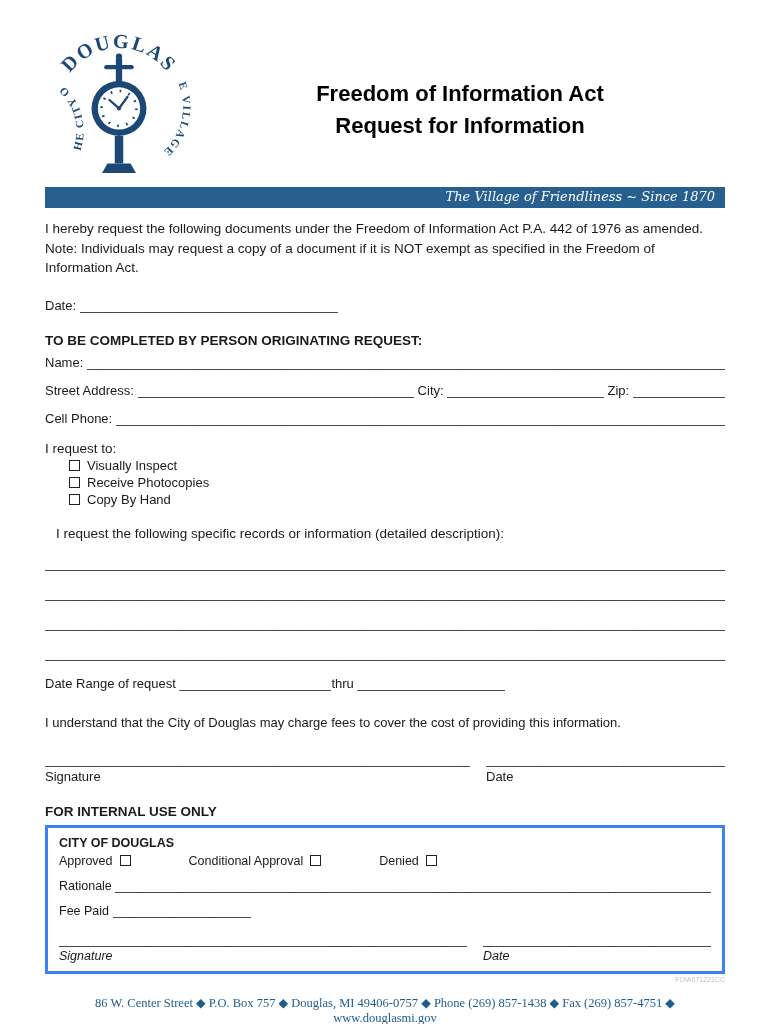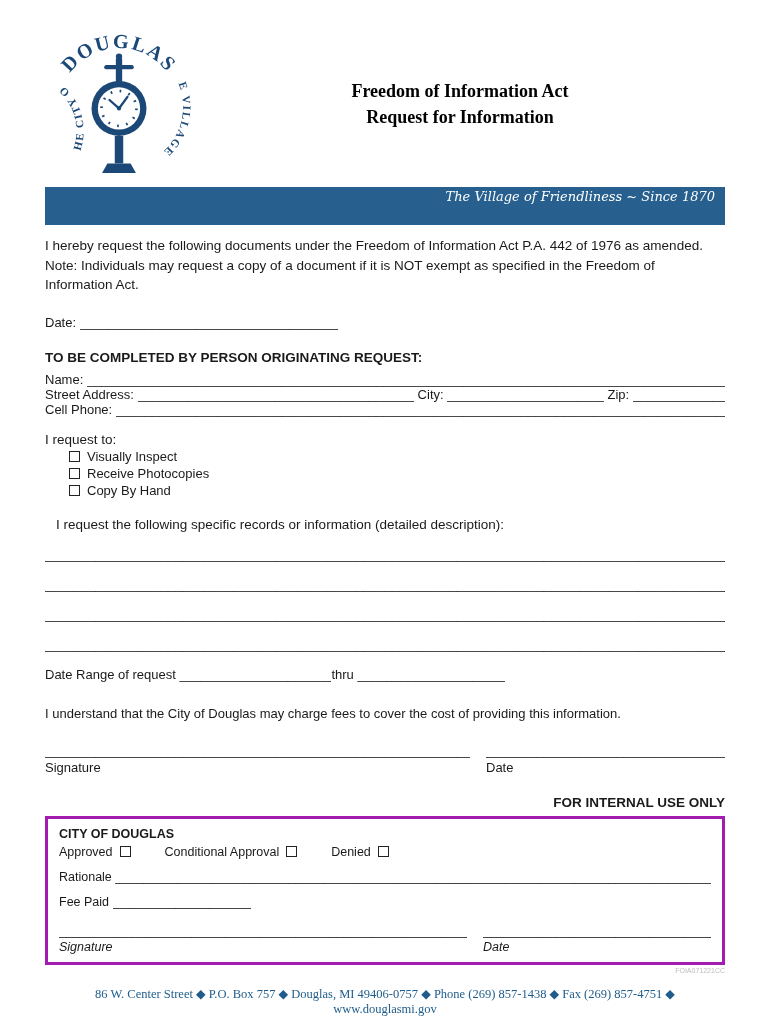--- a/index.html
+++ b/index.html
@@ -9,32 +9,32 @@
     font-family:"Liberation Sans", sans-serif;
     color:#1a1a1a; font-size:13px;
     position:relative; overflow:hidden;
   }
   .page { width:770px; height:1024px; padding:26px 45px 10px 45px; }
 
   
   .header { display:flex; align-items:flex-start; }
   .logo-wrap { width:150px; flex:0 0 150px; }
   .title-block { flex:1; text-align:center; margin-top:52px; }
-  .title { font-family:Liberation Serif, serif; font-weight:bold; font-size:18px; line-height:1.45; color:#000; }
+  .title { font-family:Liberation Sans, sans-serif; font-weight:bold; font-size:22px; line-height:1.45; color:#000; }
 
   
   .banner {
-    margin-top:10px; height:38px; background:#275f8e;
+    margin-top:10px; height:21px; background:#275f8e;
     color:#ffffff; text-align:right; padding:2px 10px 0 10px;
     font-family:"DejaVu Serif", serif; font-style:italic; font-size:13px;
   }
 
   .intro { margin-top:11px; font-size:13.5px; line-height:1.45; }
 
-  .line { display:flex; align-items:baseline; margin-top:0; }
+  .line { display:flex; align-items:baseline; margin-top:13px; }
   .lbl { white-space:pre; }
   .fill {
     flex:1 1 auto; min-width:0; overflow:hidden; white-space:nowrap;
     color:#1a1a1a; letter-spacing:0;
   }
   .fillfix { flex:0 0 auto; overflow:hidden; white-space:nowrap; display:inline-block; vertical-align:baseline; }
 
   .section-hdr { margin-top:20px; font-weight:bold; font-size:13.5px; }
 
   .opt { margin-top:2px; display:flex; align-items:center;padding-left:24px; }
@@ -45,25 +45,25 @@
 
   .desc-line { display:flex; margin-top:15px; }
 
   .sig-row { display:flex; align-items:baseline; margin-top:22px; }
   .sig-left { flex:0 0 425px; min-width:0; overflow:hidden; white-space:nowrap; }
   .sig-gap { flex:0 0 16px; }
   .sig-right { flex:1 1 auto; min-width:0; overflow:hidden; white-space:nowrap; }
   .sig-labels { display:flex; margin-top:2px; }
   .sig-lab-left { flex:0 0 441px; }
 
-  .internal-hdr { margin-top:20px; text-align:right; font-weight:bold; font-size:13.5px; }
-
-  .box { margin-top:6px; border:3px solid #a21caf; padding:8px 11px 8px 11px; font-size:12.5px; }
+  .internal-hdr { margin-top:20px; text-align:left; font-weight:bold; font-size:13.5px; }
+
+  .box { margin-top:6px; border:3px solid #3b82f6; padding:8px 11px 8px 11px; font-size:12.5px; }
   .box-title { font-weight:bold; font-size:12.5px; }
-  .approvals { display:flex; align-items:flex-start; margin-top:4px; }
+  .approvals { display:flex; align-items:flex-start; margin-top:4px;gap:24px; }
   .appr-item { display:flex; align-items:center; margin-right:34px; }
   .appr-item .cb { margin-left:7px; margin-right:0; }
   .box .line { margin-top:11px; }
   .box .sig-row { margin-top:15px; }
   .box .sig-labels { font-style:italic; }
   .box .sig-left { flex:0 0 408px; }
   .box .sig-lab-left { flex:0 0 424px; }
 
   .form-code { text-align:right; font-size:7px; color:#bdbdbd; margin-top:2px; }
 

